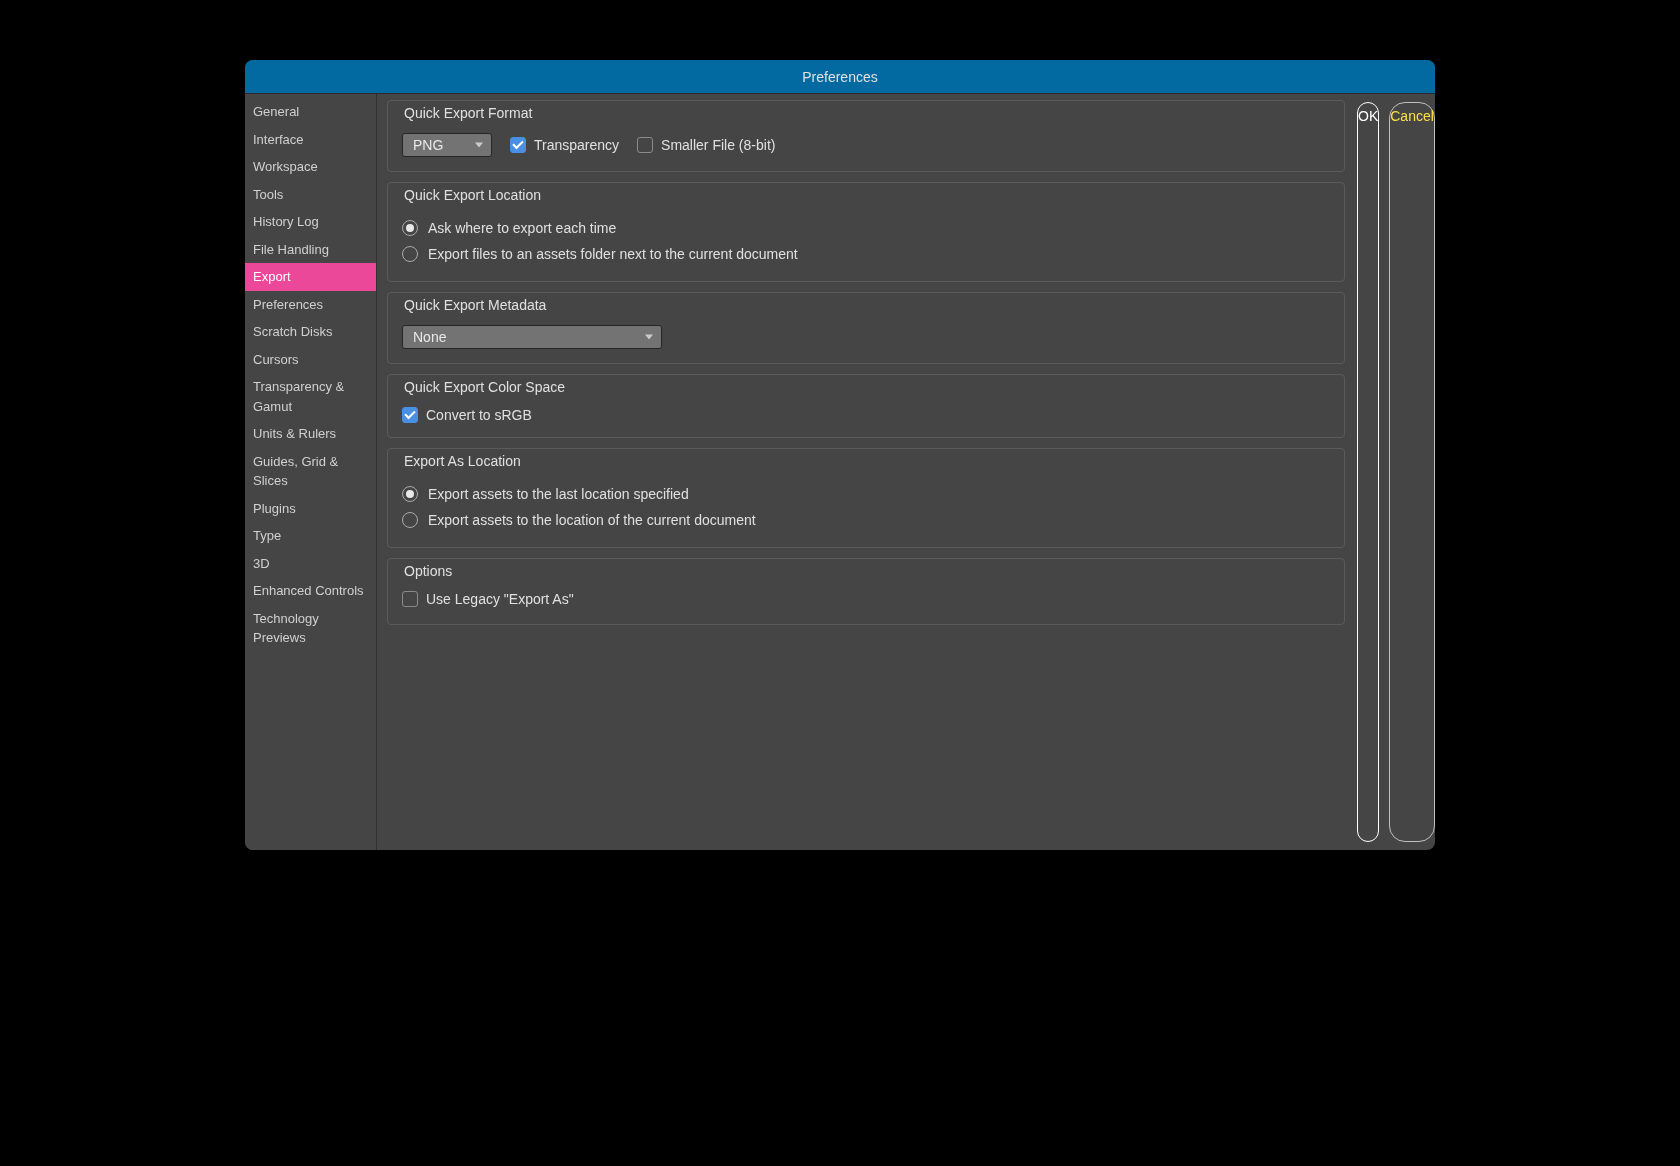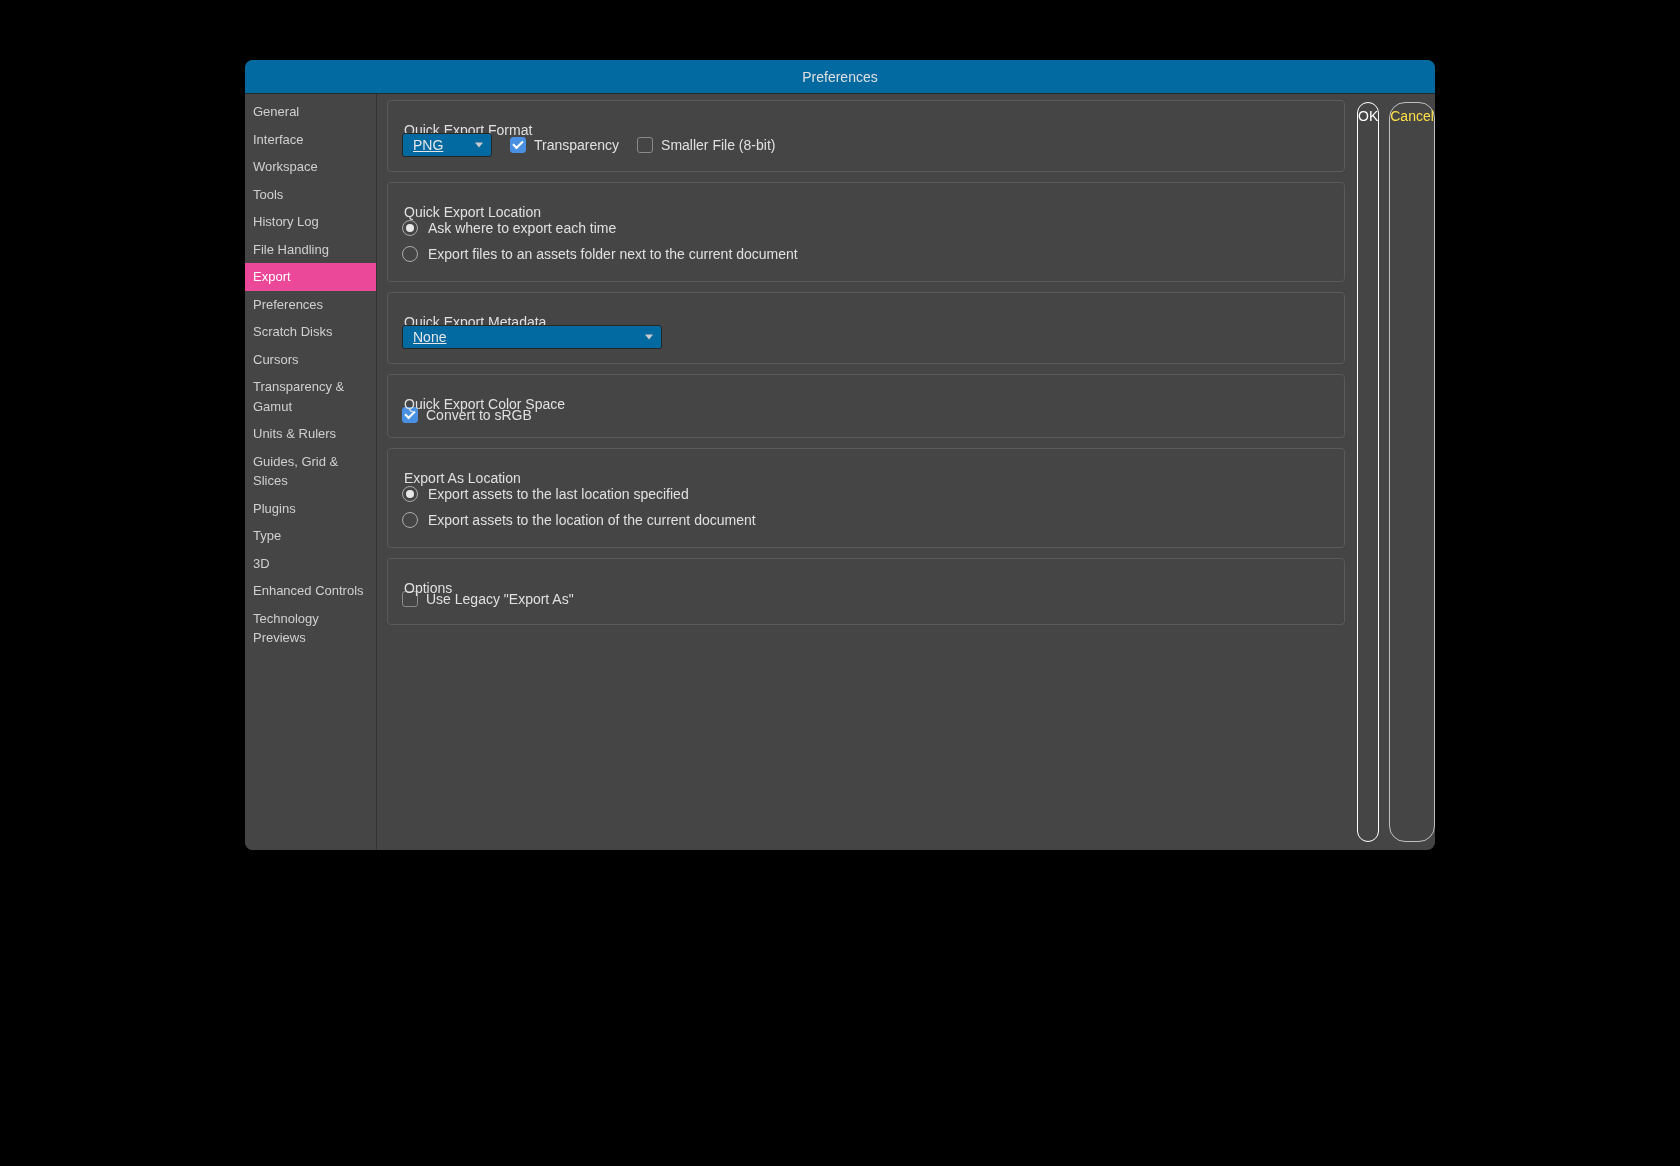--- a/index.html
+++ b/index.html
@@ -70,40 +70,38 @@
       padding: 32px 14px 14px 14px;
       margin-bottom: 10px;
     }
     .groupbox-title {
       position: absolute;
       top: 4px;
       left: 12px;
       padding: 0 4px;
       color: #e0e0e0;
       font-size: 14px;
-      margin-top: 17px;
     }
     .row {
       display: flex;
       align-items: center;
       gap: 18px;
     }
     .dropdown {
-      background: #0369a1;
+      background: #737373;
       border: 1px solid #262626;
       border-radius: 3px;
       color: #e8e8e8;
       padding: 3px 26px 3px 10px;
       font-size: 14px;
       position: relative;
       cursor: pointer;
       display: inline-flex;
       align-items: center;
       min-width: 90px;
-      text-decoration: underline;
     }
     .dropdown .chev {
       position: absolute;
       right: 8px;
       top: 50%;
       transform: translateY(-50%);
       width: 0; height: 0;
       border-left: 4px solid transparent;
       border-right: 4px solid transparent;
       border-top: 5px solid #ccc;

